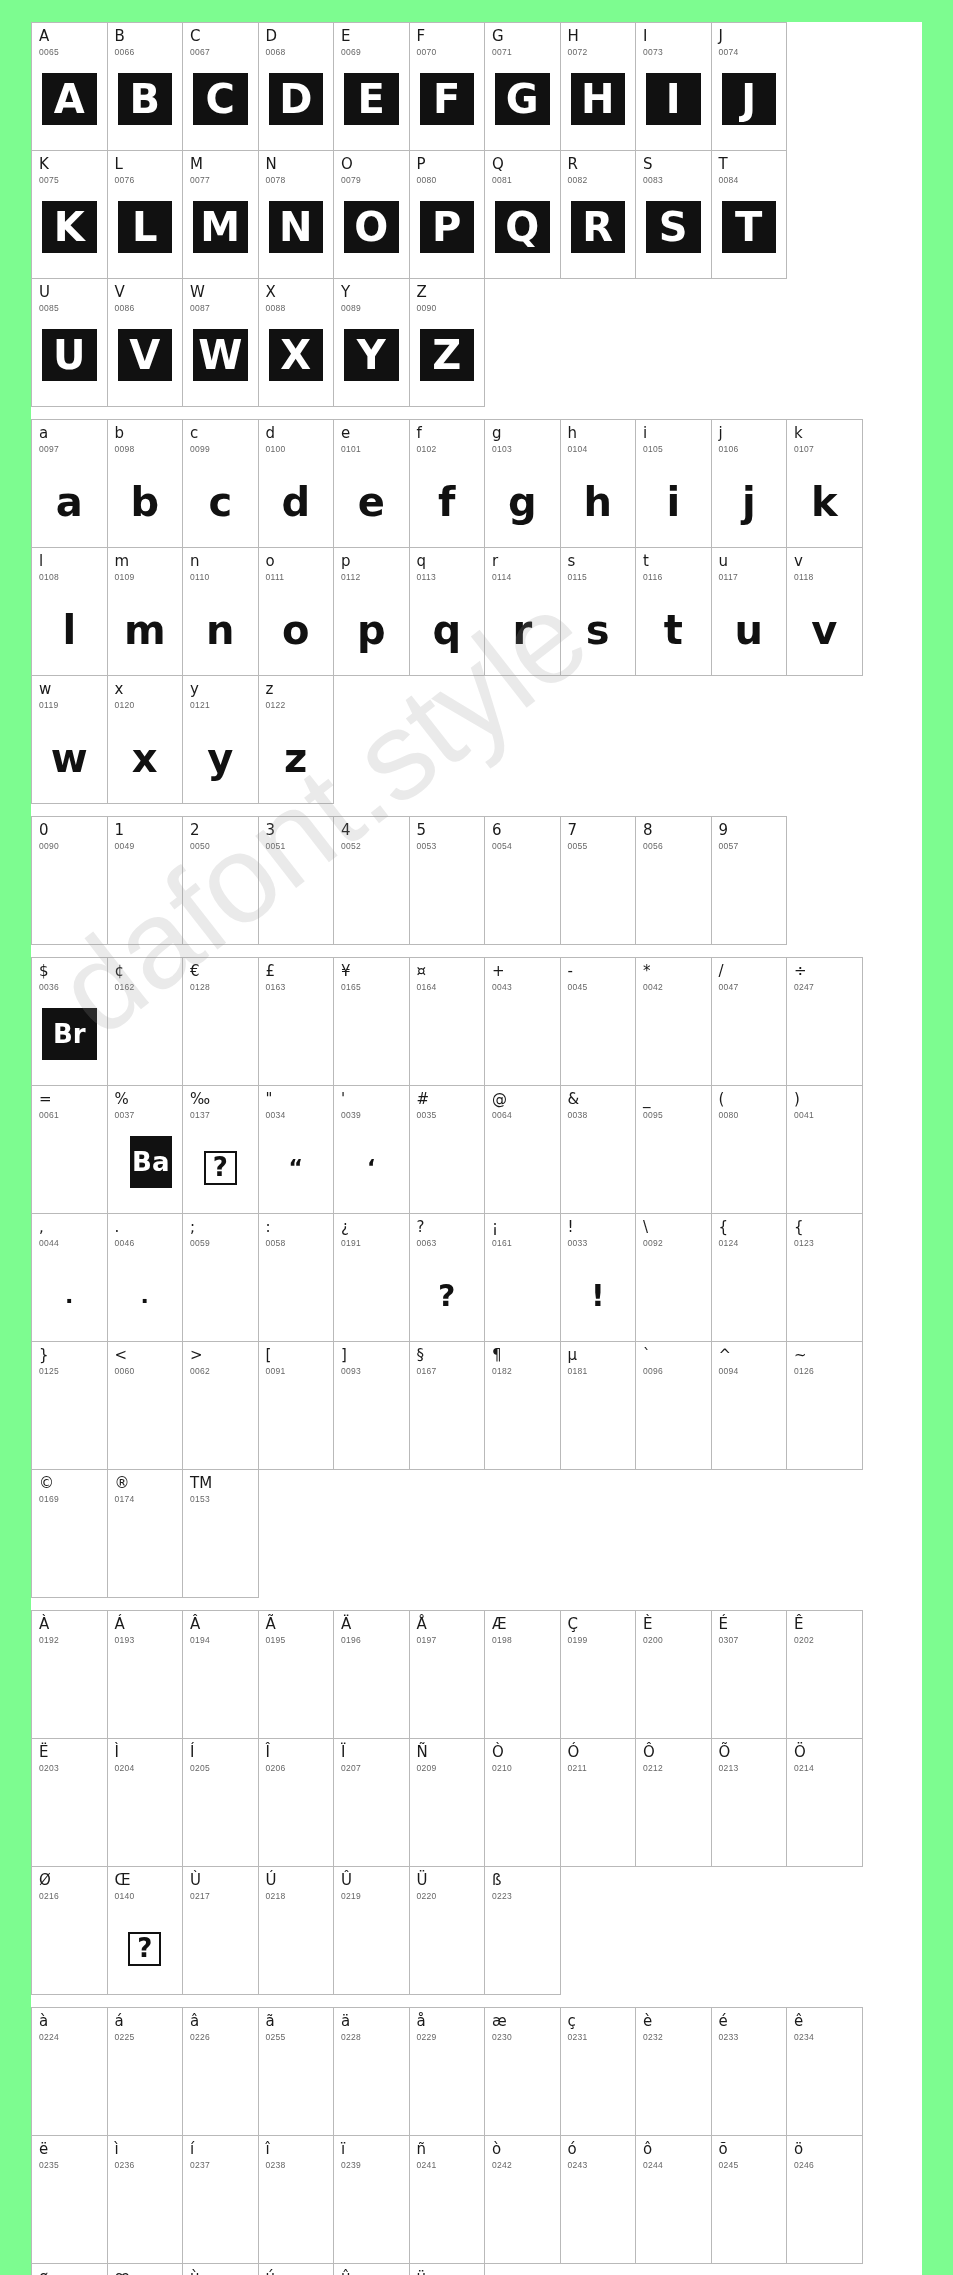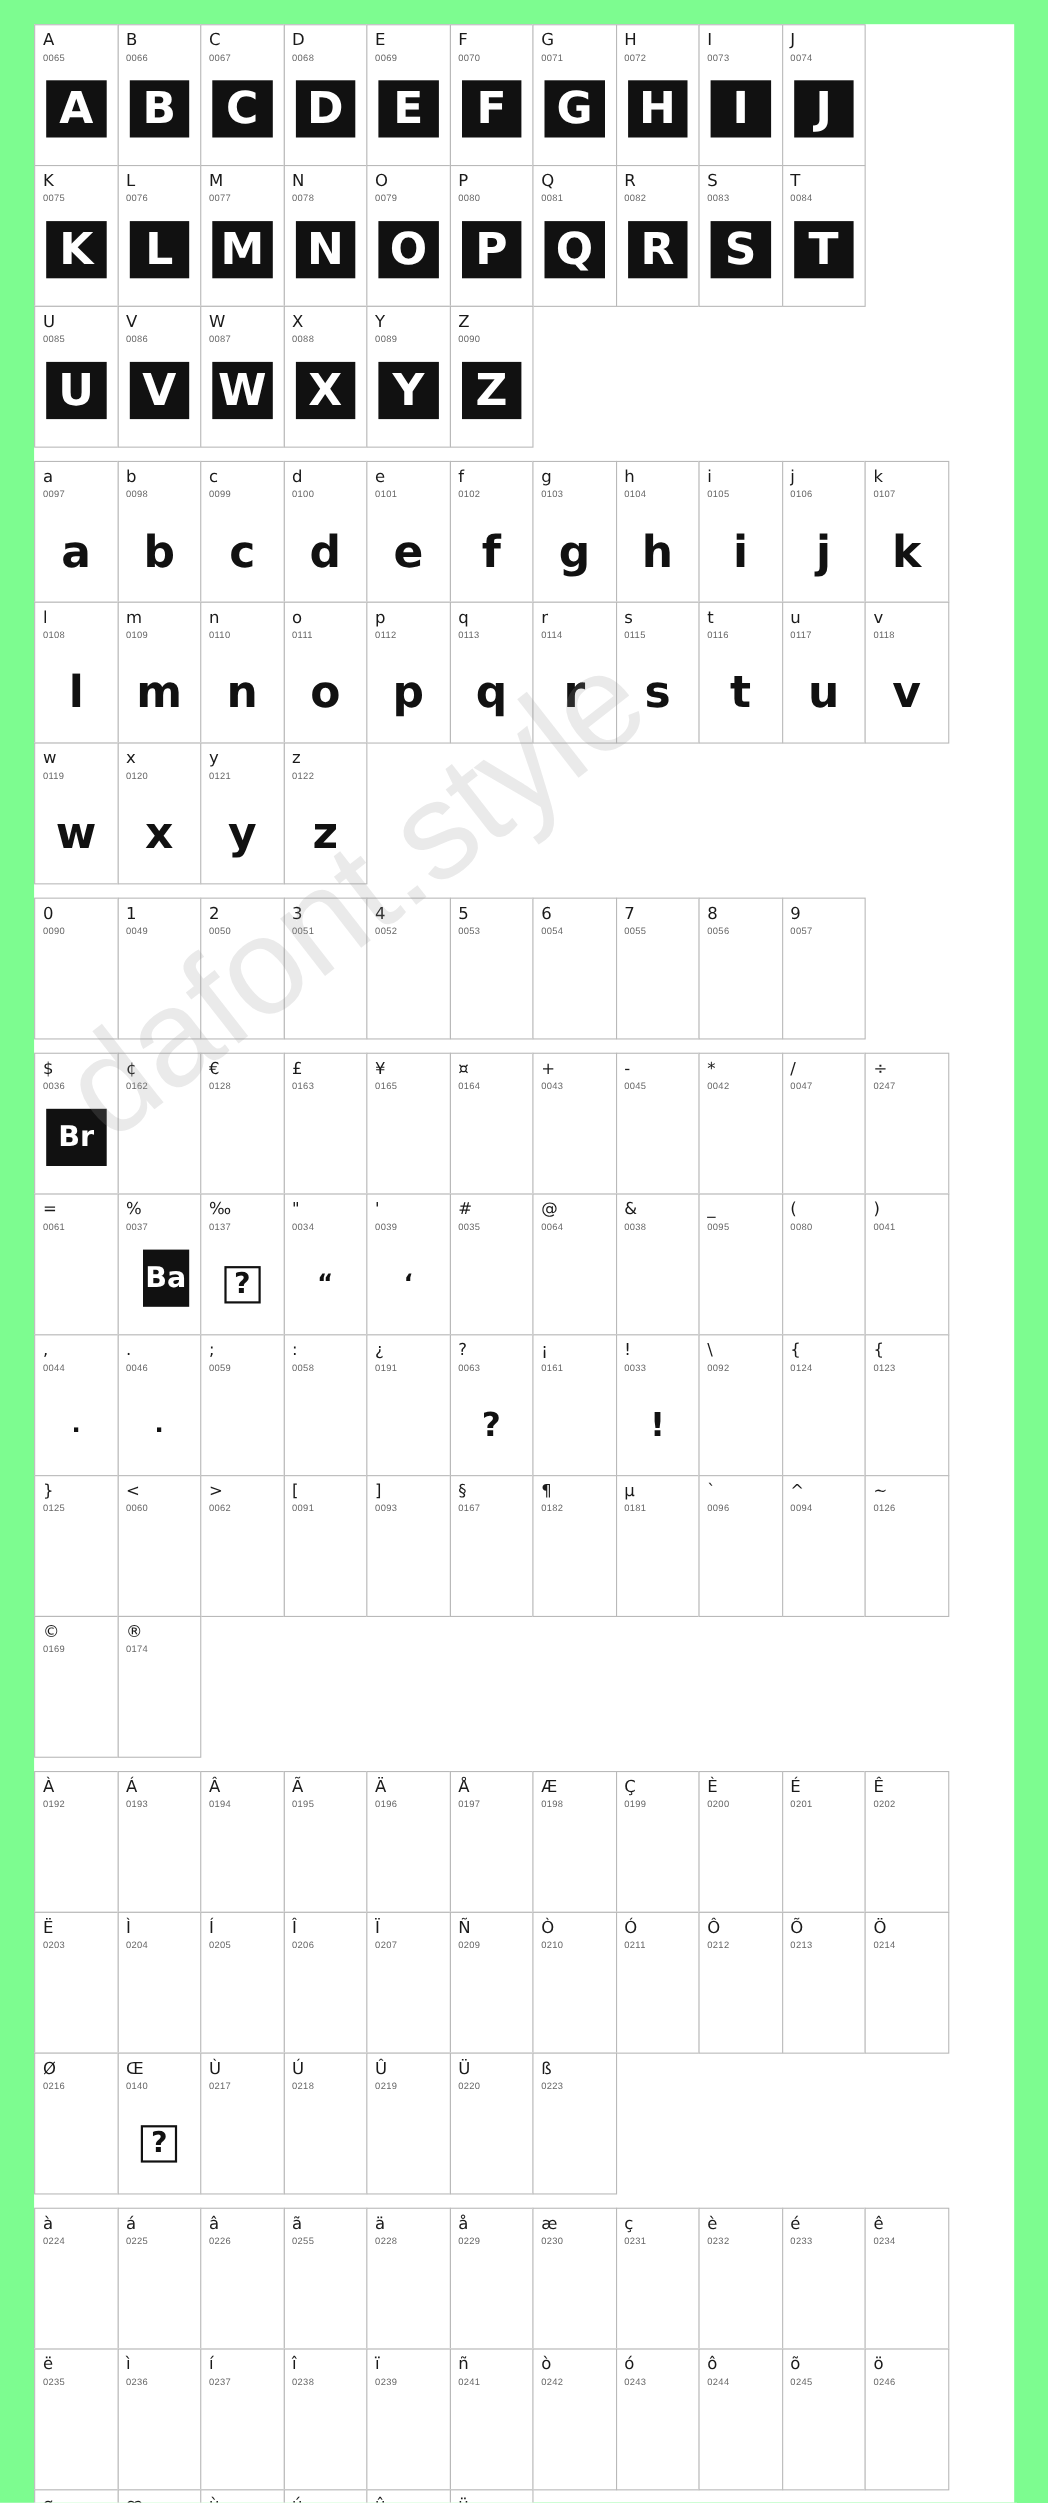--- a/index.html
+++ b/index.html
@@ -667,20 +667,25 @@
             <div class="cell blank">
               <div class="ch">©</div>
               <div class="code">0169</div>
               <div class="glyph"></div>
             </div>
             <div class="cell blank">
               <div class="ch">®</div>
               <div class="code">0174</div>
               <div class="glyph"></div>
             </div>
+            <div class="cell blank">
+              <div class="ch">TM</div>
+              <div class="code">0153</div>
+              <div class="glyph"></div>
+            </div>
           </div>
         </div>
         <div class="section blockwrap">
           <div class="block" style="width: 842.5px;">
             <div class="cell blank">
               <div class="ch">À</div>
               <div class="code">0192</div>
               <div class="glyph"></div>
             </div>
             <div class="cell blank">
@@ -718,21 +723,21 @@
               <div class="code">0199</div>
               <div class="glyph"></div>
             </div>
             <div class="cell blank">
               <div class="ch">È</div>
               <div class="code">0200</div>
               <div class="glyph"></div>
             </div>
             <div class="cell blank">
               <div class="ch">É</div>
-              <div class="code">0201</div>
+              <div class="code">0307</div>
               <div class="glyph"></div>
             </div>
             <div class="cell blank">
               <div class="ch">Ê</div>
               <div class="code">0202</div>
               <div class="glyph"></div>
             </div>
             <div class="cell blank">
               <div class="ch">Ë</div>
               <div class="code">0203</div>

